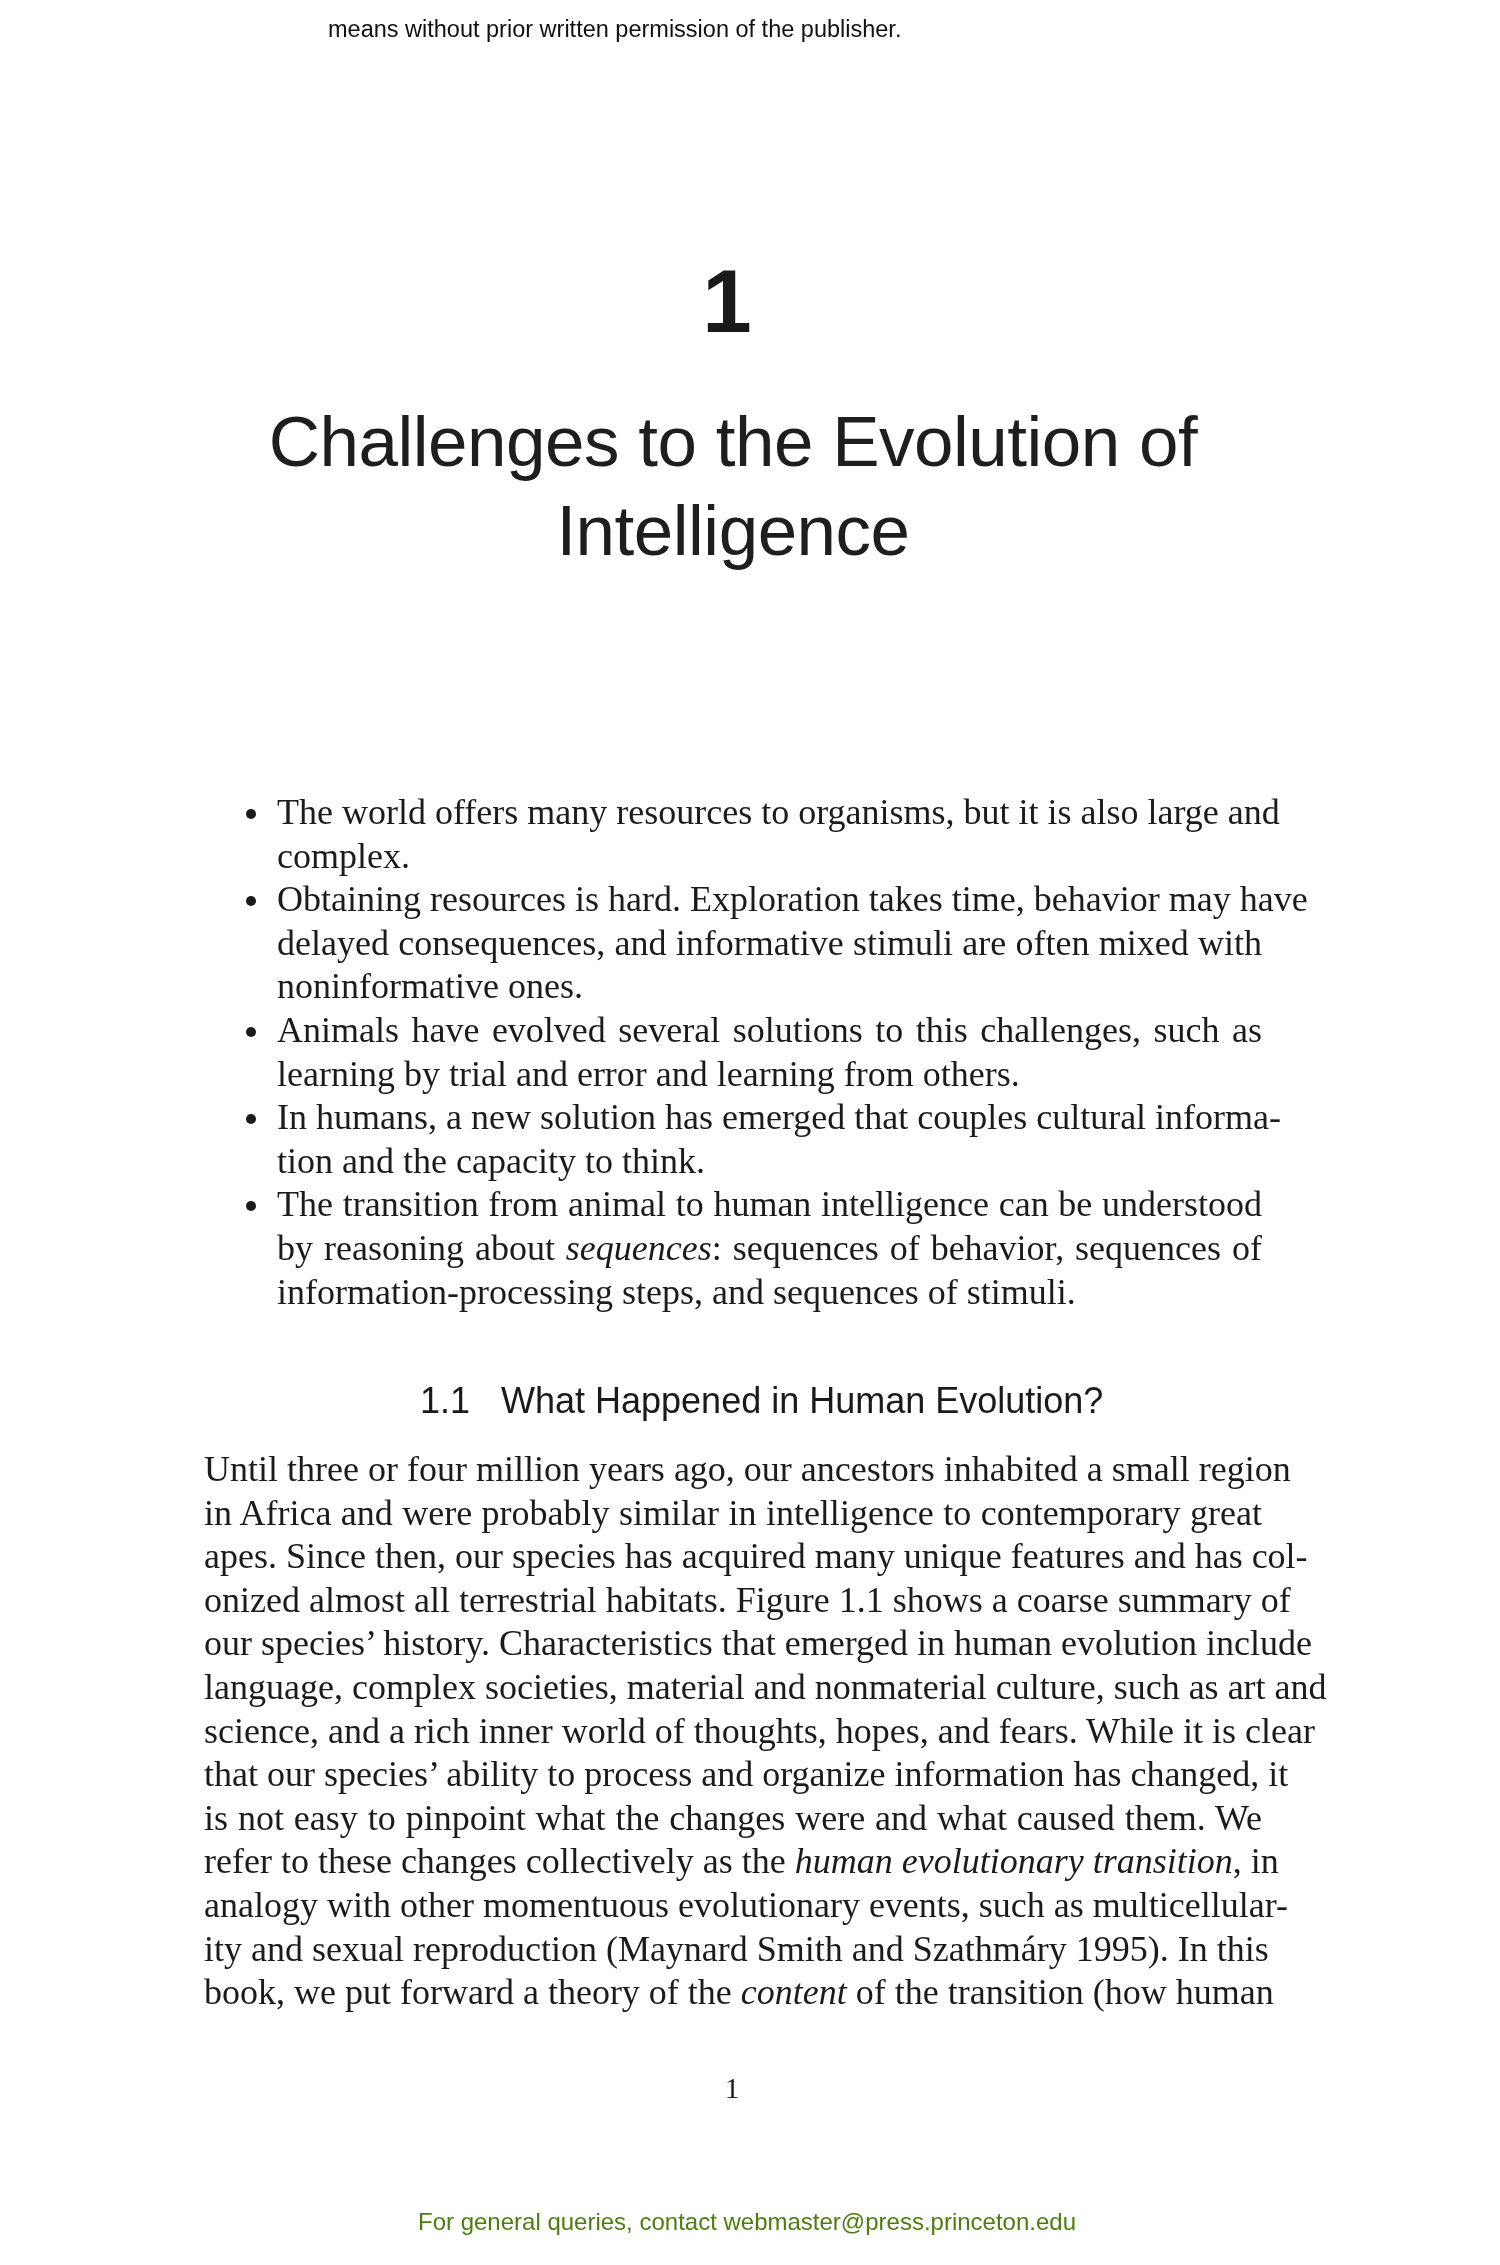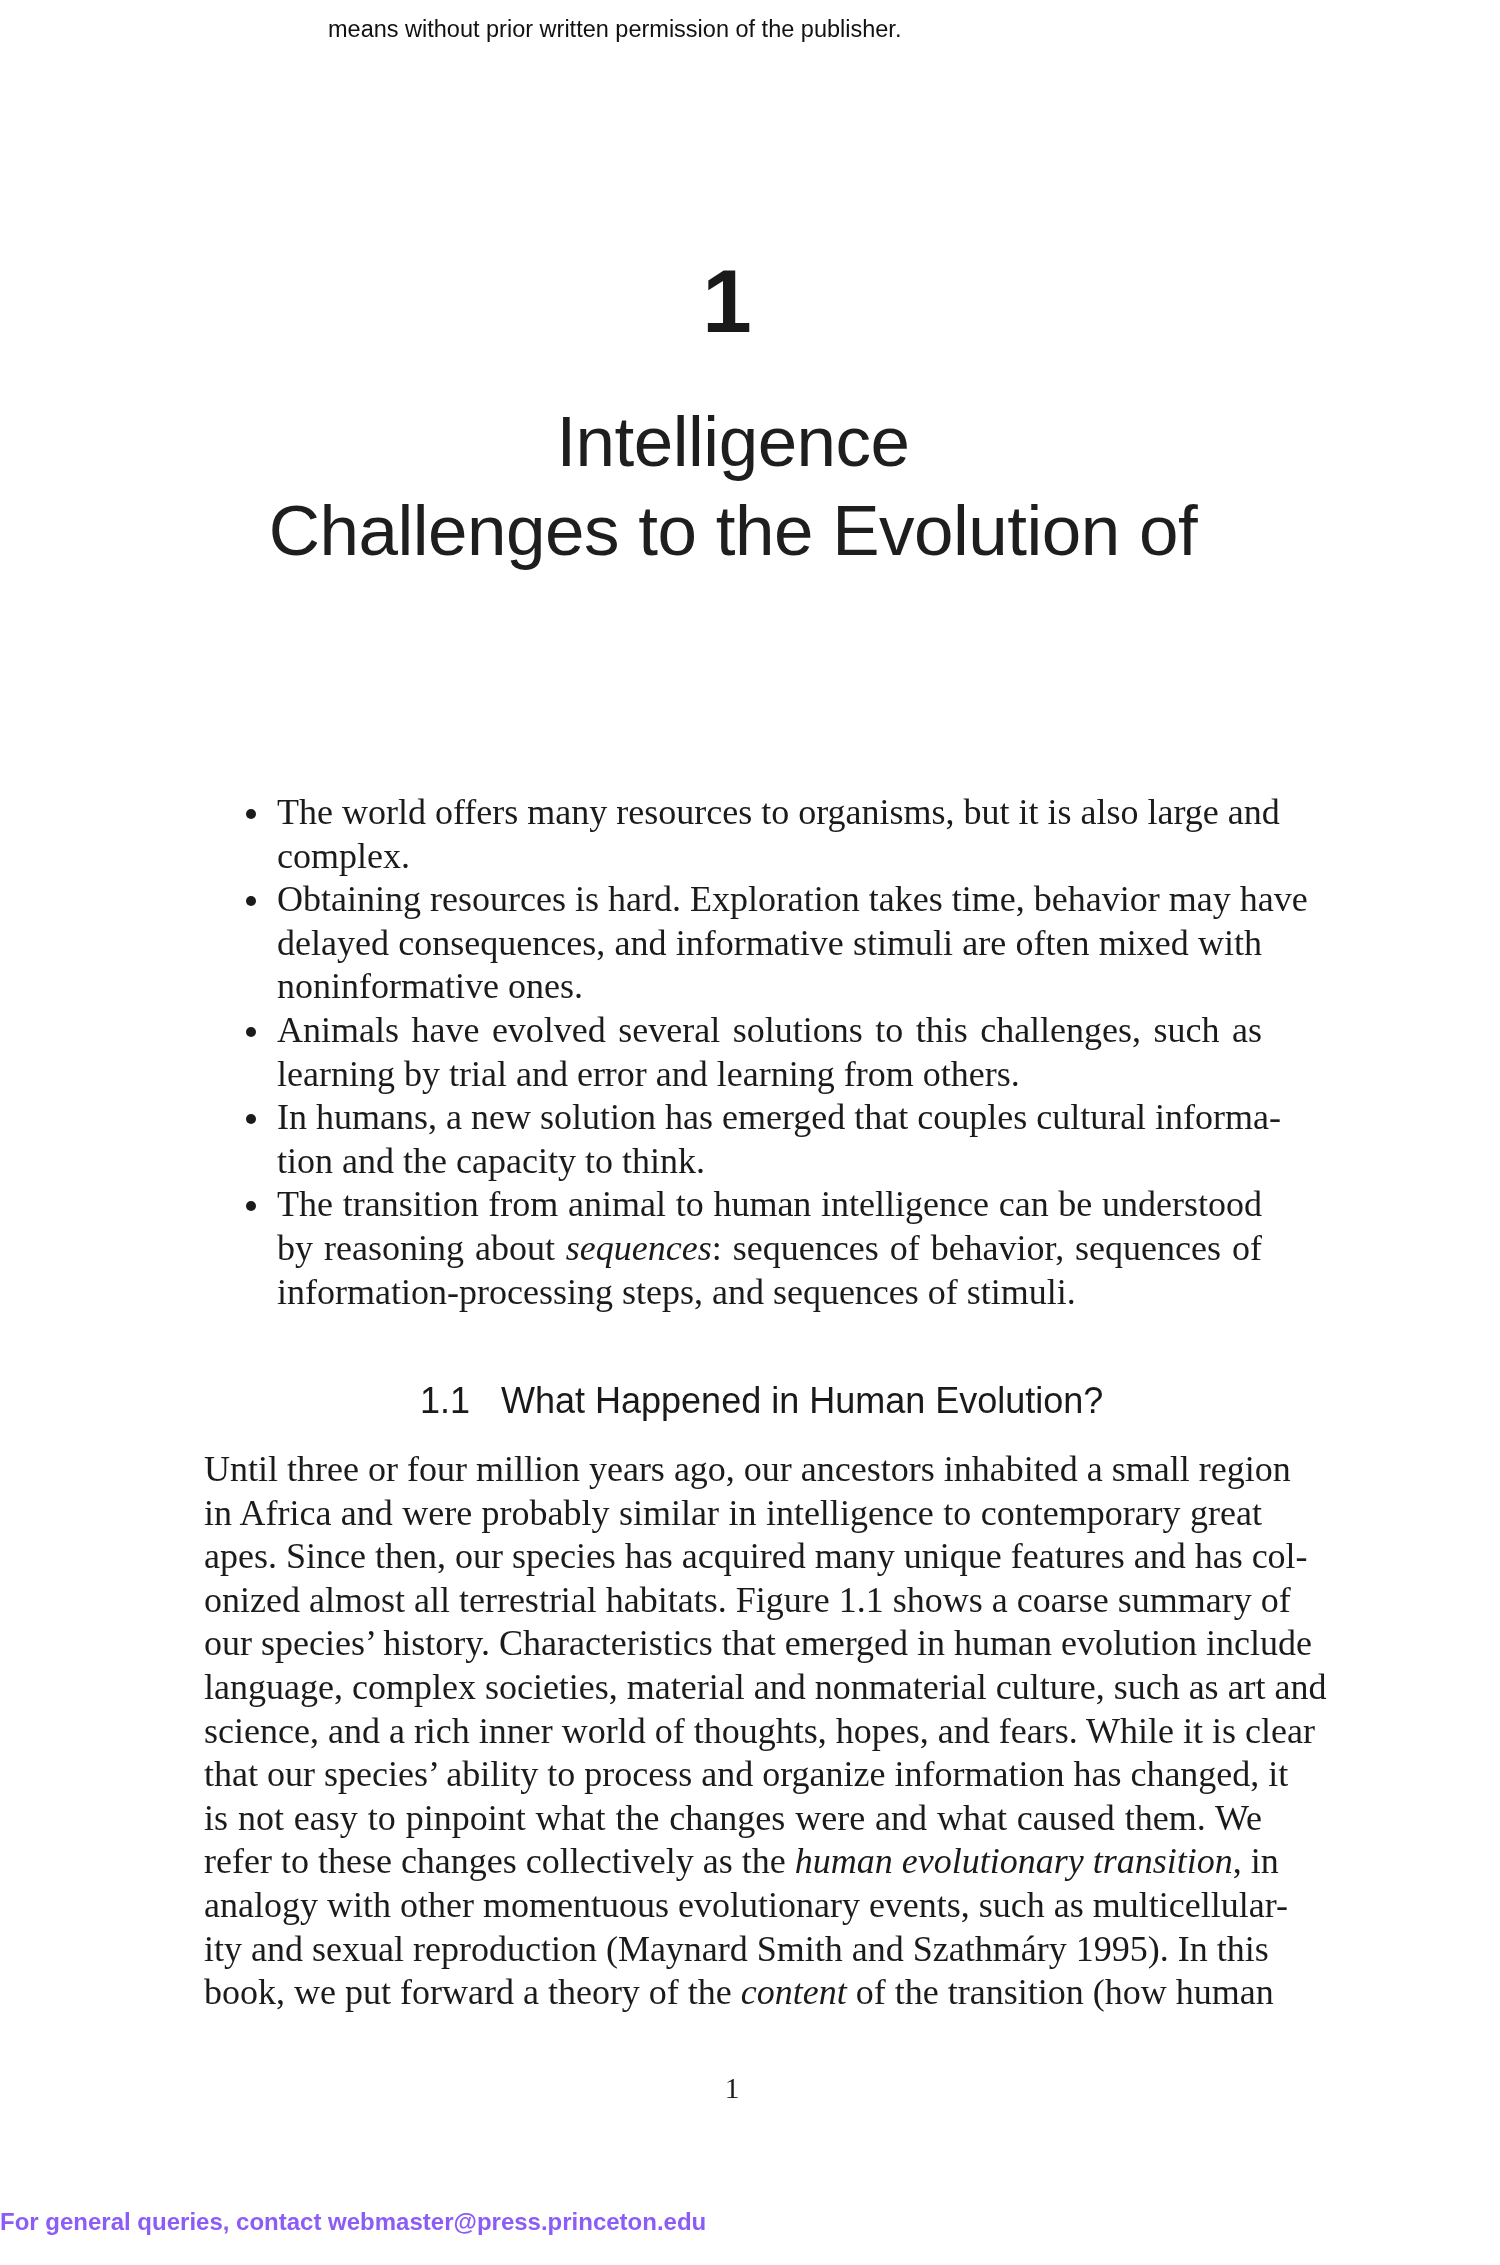--- a/index.html
+++ b/index.html
@@ -21,33 +21,33 @@
   .bl { left: 277px; width: 985px; }
   .pl { left: 204px; width: 1058px; }
   .it { font-style: italic; }
 
   .dot { position: absolute; left: 246px; width: 10px; height: 10px; border-radius: 50%; background: #1b1b1b; }
 
   .section-heading { left: 381px; top: 1379px; font-size: 36px; line-height: 44px; white-space: nowrap; color: #1a1a1a; margin-left: 39px; }
   .section-heading .num { display: inline-block; width: 81px; }
 
   .page-number { left: 0; width: 1464px; top: 2067px; text-align: center; font-size: 29.5px; line-height: 43.6px; }
-  .footer { left: 0; width: 1494px; top: 2207px; text-align: left; font-size: 24px; line-height: 30px; color: #8b5cf6; white-space: nowrap; font-weight: bold; }
+  .footer { left: 0; width: 1494px; top: 2207px; text-align: center; font-size: 24px; line-height: 30px; color: #4d7c0f; white-space: nowrap; }
 </style>
 </head>
 <body>
 
 <div class="abs copyright sans">
   <div>means without prior written permission of the publisher.</div>
 </div>
 
 <div class="abs chapter-num sans">1</div>
 <div class="abs chapter-title sans">
+  <div>Challenges to the Evolution of</div>
   <div>Intelligence</div>
-  <div>Challenges to the Evolution of</div>
 </div>
 
 <div>
 
   <div>
     <span class="dot" style="top:809px"></span>
     <div class="ln j bl serif" style="top:791px"><span>The world offers many resources to organisms, but it is also large and</span></div>
     <div class="ln l bl serif" style="top:834.6px"><span>complex.</span></div>
   </div>
 

